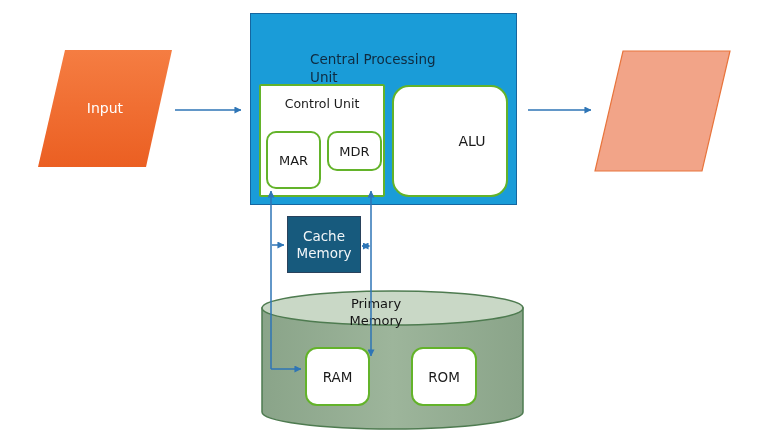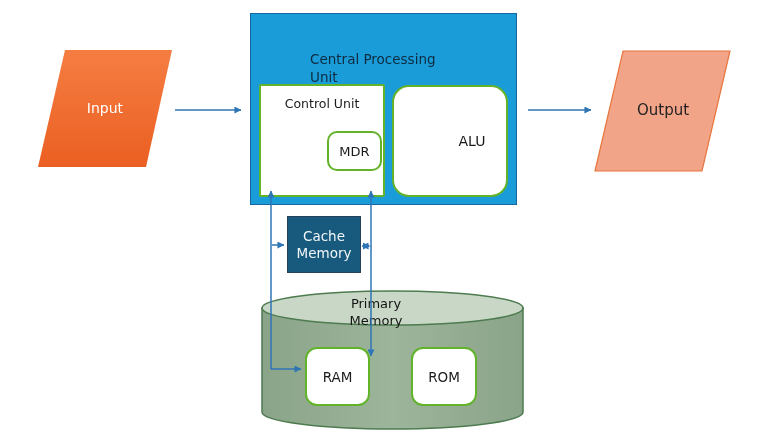--- a/index.html
+++ b/index.html
@@ -89,30 +89,30 @@
     <path d="M 262 308 L 262 412 A 130.5 17 0 0 0 523 412 L 523 308 Z" fill="url(#gradCyl)" stroke="#4e7b50" stroke-width="1.5"></path>
     <ellipse cx="392.5" cy="308" rx="130.5" ry="17" fill="#c9d8c6" stroke="#4e7b50" stroke-width="1.5"></ellipse>
   </svg>
 
   <div class="box cpu"></div>
   <div class="box cpu-title">Central Processing Unit</div>
 
   <div class="box wbox control-unit">
     <div class="control-unit-label">Control Unit</div>
   </div>
+  <div class="box wbox mar">MAR</div>
   <div class="box wbox mdr">MDR</div>
   <div class="box wbox alu">ALU</div>
 
   <div class="box cache">Cache Memory</div>
 
   <div class="box wbox ram">RAM</div>
   <div class="box input-label">Input</div>
 
   <div class="box wbox rom">ROM</div>
-  <div class="box output-label">Output</div>
   <div class="box pm-label">Primary Memory</div>
 
   <svg class="layer" width="768" height="433" viewBox="0 0 768 433">
     <defs>
       <marker id="arr" viewBox="0 0 8 8" refX="7.5" refY="4" markerWidth="7" markerHeight="7" markerUnits="userSpaceOnUse" orient="auto-start-reverse">
         <path d="M0,0 L8,4 L0,8 Z" fill="#2e75b6"></path>
       </marker>
     </defs>
     <g stroke="#2e75b6" stroke-width="1.5" fill="none">
 

